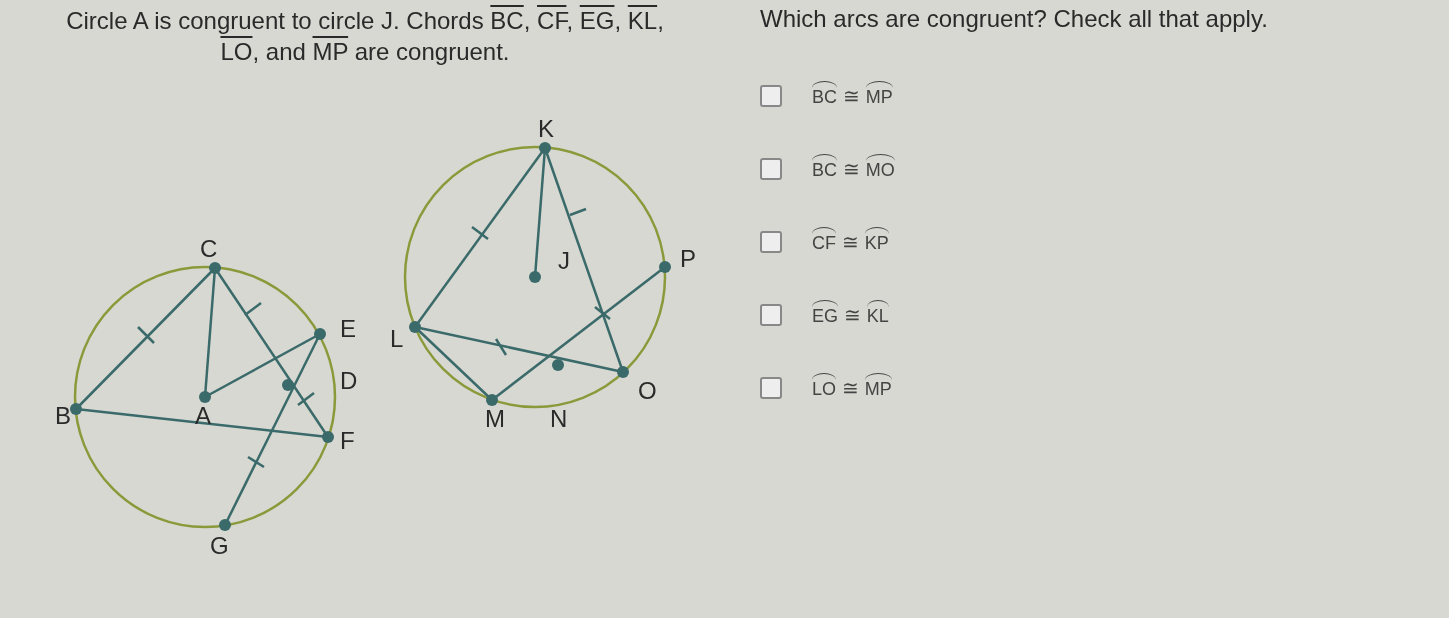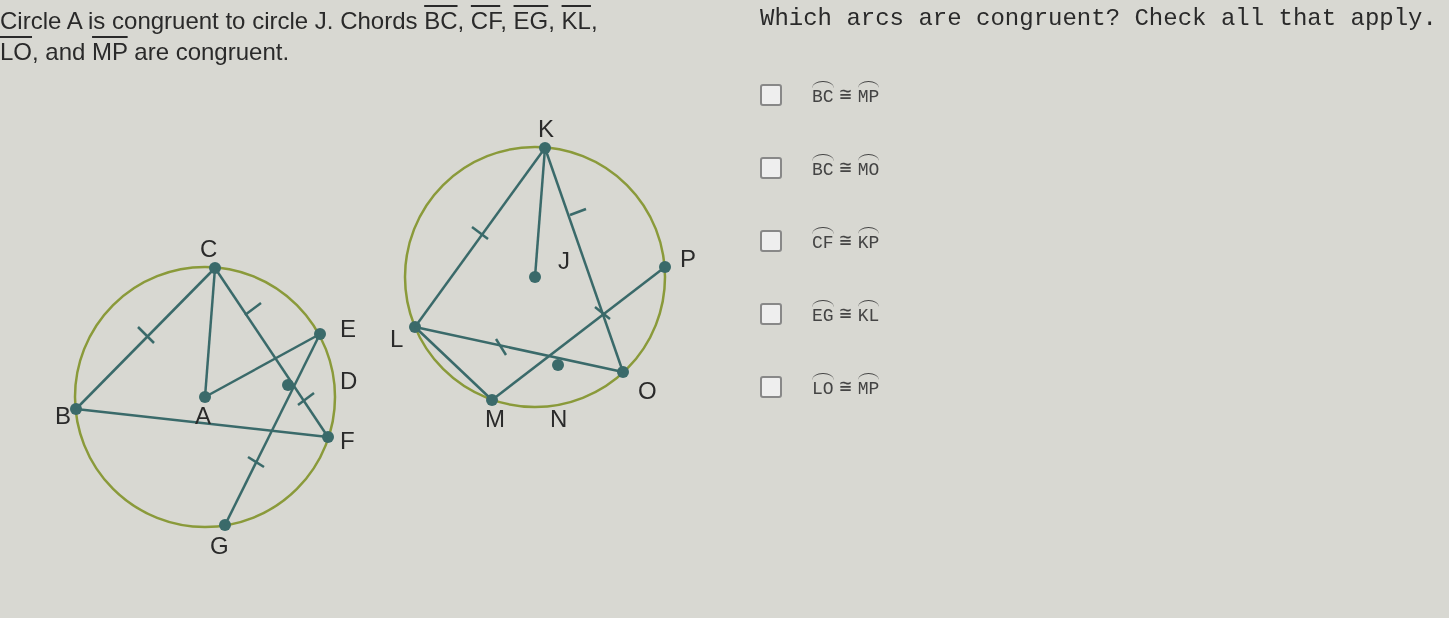--- a/index.html
+++ b/index.html
@@ -12,25 +12,25 @@
       overflow: hidden;
     }
     .container {
       display: flex;
       width: 100%;
       height: 100%;
     }
     .left-col {
       width: 730px;
       padding: 5px 0 0 0;
+      text-align: center;
     }
     .right-col {
       flex: 1;
       padding: 5px 0 16px 30px;
-      font-family: Liberation Mono, monospace;
     }
     .prompt {
       font-size: 24px;
       color: #2a2a2a;
       line-height: 1.3;
     }
     .overline {
       text-decoration: overline;
     }
     .question {

